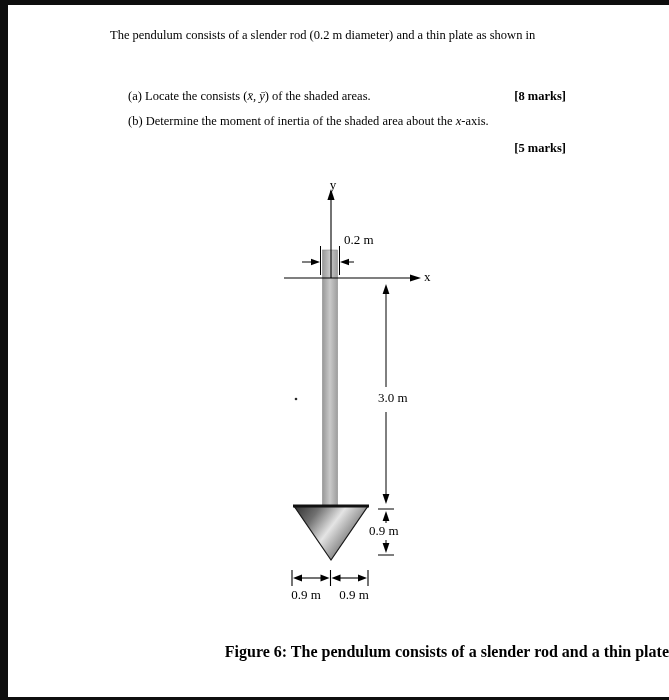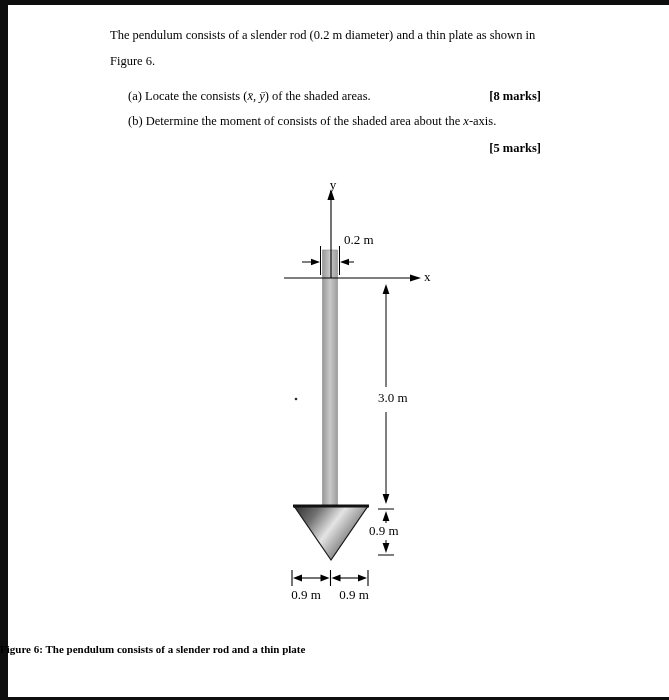--- a/index.html
+++ b/index.html
@@ -14,54 +14,53 @@
   .page { position:absolute; inset:0; background:#fff; }
   .scan-bar-left  { position:absolute; left:0; top:0; width:8px;  height:700px; background:#0e0e0e; }
   .scan-bar-top   { position:absolute; left:0; top:0; width:669px; height:5px;  background:#0e0e0e; }
   .scan-bar-bottom{ position:absolute; left:0; bottom:0; width:669px; height:3px; background:#0e0e0e; }
 
   .body-text { font-size:12.5px; }
   .intro { position:absolute; left:110px; top:22px; line-height:26px; width:470px; }
   .q-line { position:absolute; left:128px; white-space:nowrap; }
   .q-a { top:89px; }
   .q-b { top:114px; }
-  .marks { position:absolute; right:128px; font-weight:bold; white-space:nowrap; }
+  .marks { position:absolute; right:103px; font-weight:bold; white-space:nowrap; }
   .marks-a { top:89px; }
   .marks-b { top:141px; }
   .var-italic { font-style:italic;margin-top:48px; }
 
   .caption {
     position:absolute; left:0; right:0; top:643px;
-    text-align:left; font-weight:bold; font-size:11px;
+    text-align:right; font-weight:bold; font-size:16px;
   }
 
   svg.figure { position:absolute; left:0; top:0; }
   svg.figure text {
     font-family:"Liberation Serif", serif;
     font-size:13px; fill:#000;
   }
 </style>
 </head>
 <body>
 
 <div class="page">
 
   <div class="scan-bar-top"></div>
   <div class="scan-bar-left"></div>
   <div class="scan-bar-bottom"></div>
 
   <div class="intro body-text">
     <div>The pendulum consists of a slender rod (0.2 m diameter) and a thin plate as shown in</div>
-    <div>Figure 6.</div>
   </div>
 
   <div class="q-line q-a body-text"><span>(a) Locate the consists (</span><span class="var-italic">x̄, ȳ</span><span>) of the shaded areas.</span></div>
   <div class="marks marks-a body-text">[8 marks]</div>
 
-  <div class="q-line q-b body-text"><span>(b) Determine the moment of consists of the shaded area about the </span><span class="var-italic">x</span><span>-axis.</span></div>
+  <div class="q-line q-b body-text"><span>(b) Determine the moment of inertia of the shaded area about the </span><span class="var-italic">x</span><span>-axis.</span></div>
   <div class="marks marks-b body-text">[5 marks]</div>
 
   <svg class="figure" width="669" height="700" viewBox="0 0 669 700">
     <defs>
       <linearGradient id="rodGrad" x1="0" y1="0" x2="1" y2="0">
         <stop offset="0" stop-color="#989898"></stop>
         <stop offset="0.5" stop-color="#c9c9c9"></stop>
         <stop offset="1" stop-color="#9e9e9e"></stop>
       </linearGradient>
       <linearGradient id="plateGrad" x1="0" y1="0" x2="1" y2="0.55">

